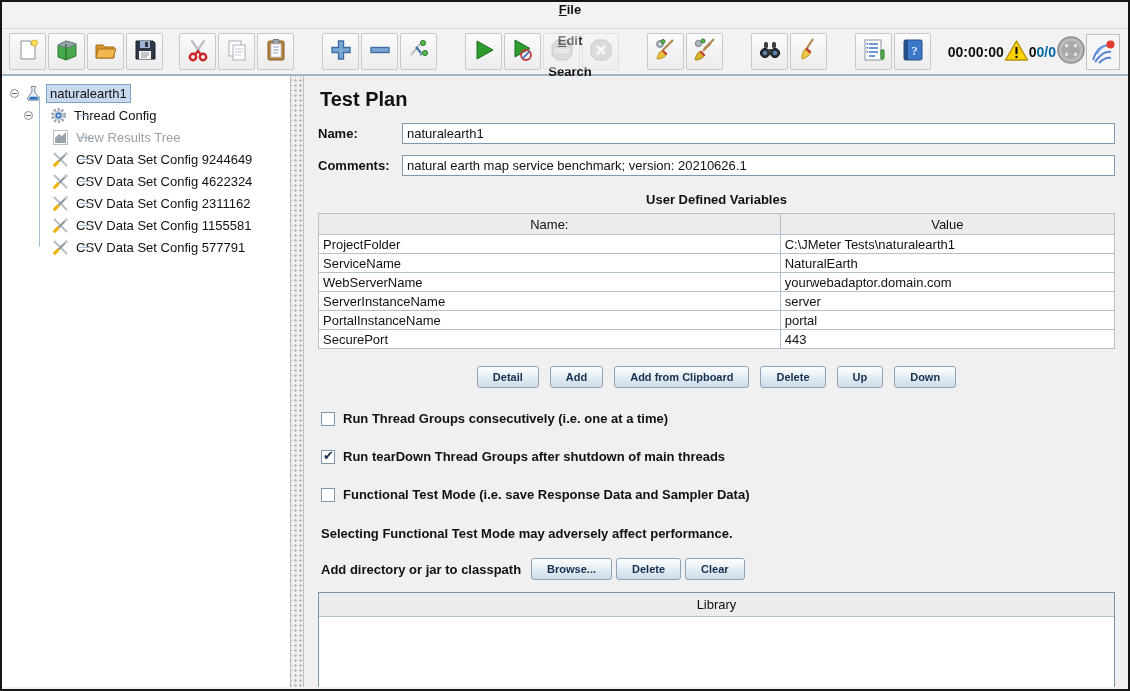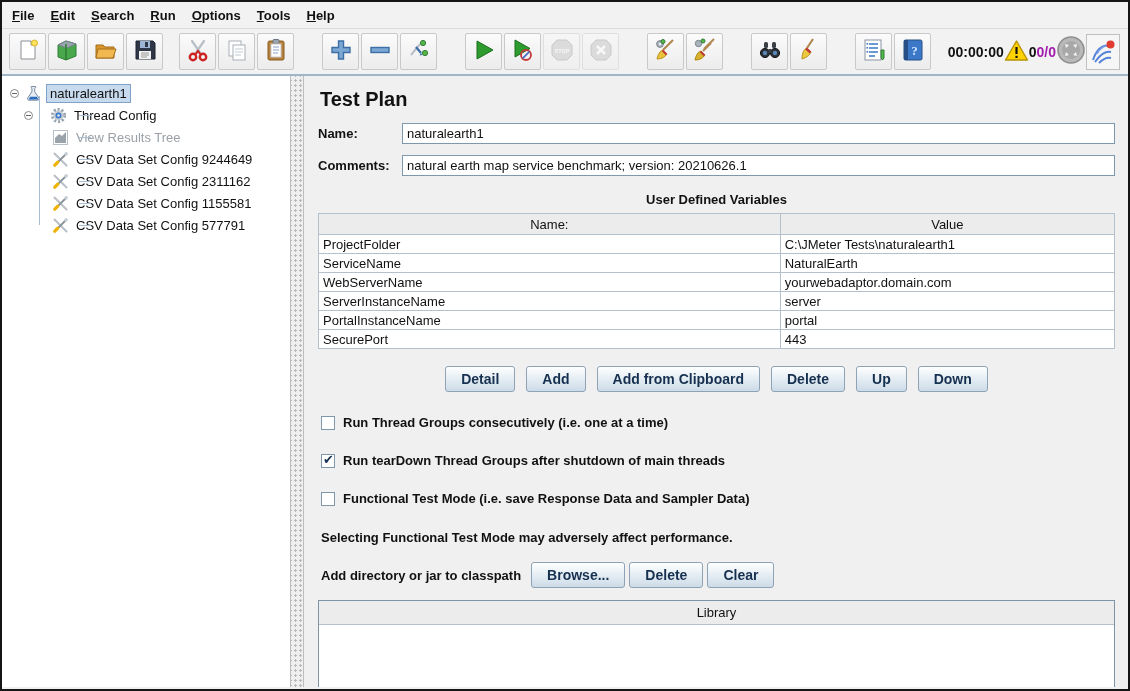--- a/index.html
+++ b/index.html
@@ -9,42 +9,42 @@
     font-size: 13px;
     background: #f0f0f0;
     border: 2px solid #151515;
     overflow: hidden;
     color:#111;
   }
   
   .menubar {
     height: 27px; display: flex; align-items: center;
     padding-left: 10px; gap: 16px;
-    background: #f2f2f2; border-bottom: 1px solid #dcdcdc;
+    background: #f2f2f2; border-bottom: 1px solid #dcdcdc; flex-direction: column;
   }
   .menubar .menu-item { font-weight: bold; cursor: default; }
   
   .toolbar {
     height: 47px; display: flex; align-items: center;
     padding: 0 6px; background: #f2f2f2;
     border-bottom: 2px solid #9fb6c8;
   }
   .tbtn {
     width: 37px; height: 37px; margin: 0 1px;
     display: flex; align-items: center; justify-content: center;
     border: 1px solid #c9c9c9; border-radius: 2px;
     background: linear-gradient(#fbfbfb,#ececec);
   }
   .tbtn.disabled { opacity: .45; filter: grayscale(1); }
   .tsep { width: 14px; }
   .tsep.big { width: 26px; }
   .status-cluster { margin-left:auto; display:flex; align-items:center; padding-right:2px;}
   .timer { font-weight: bold; font-size: 14px; }
   .err-count { font-weight: bold; font-size: 14px; }
-  .thread-count { font-weight: bold; font-size: 14px; color: #a21caf; }
+  .thread-count { font-weight: bold; font-size: 14px; color: #0369a1; }
   .logo-btn { width:34px; height:36px; border:1px solid #c0c0c0; background:#f6f6f6;
     display:flex;align-items:center;justify-content:center;}
   
   .content { display: flex; height: 611px; }
   .tree-panel { width: 288px; background: #fff; position: relative; padding: 6px 0 0 4px; overflow: hidden;}
   .splitter {
     width: 14px; background: #efefef;
     border-left: 1px solid #bdbdbd; border-right: 1px solid #bdbdbd;
     background-image: radial-gradient(#b9b9b9 1px, transparent 1.2px);
     background-size: 5px 5px; background-position: 2px 2px;
@@ -79,21 +79,21 @@
   .udv-title { text-align: center; font-weight: bold; margin: 16px 0 6px 0; }
   table.udv { width: 100%; border-collapse: collapse; border: 1.5px solid #7d94a6; background:#fff;}
   table.udv th {
     background: #ececec; font-weight: normal; text-align: center;
     border: 1px solid #b4c1cc; height: 21px; padding: 0 4px;
   }
   table.udv td { border: 1px solid #b4c1cc; height: 19px; padding: 0 4px; background: #fff; }
   table.udv .col-name { width: 58%; }
   .btn-row { display: flex; justify-content: center; gap: 11px; margin: 17px 0 6px 0; }
   button.jbtn {
-    font-family: "Liberation Sans", sans-serif; font-size: 14px; font-weight: bold; color: #16304f;
+    font-family: "Liberation Sans", sans-serif; font-size: 11px; font-weight: bold; color: #16304f;
     padding: 4px 15px; border: 1px solid #8ea3b6; border-radius: 3px;
     background: linear-gradient(#feffff,#e2ebf2 55%,#cddbe8);
     cursor: pointer;
   }
   .check-row { display: flex; align-items: center; gap: 8px; margin-top: 23px; margin-left: 3px;}
   .cb { width: 14px; height: 14px; border: 1px solid #7f98ac; background: #fff; position: relative; flex:0 0 14px;}
   .cb.checked::after { content:"\2714"; position:absolute; left:1px; top:-3px; font-size:13px; color:#16304f; }
   .check-row .clabel { font-weight: bold; }
   .warn-text { font-weight: bold; margin-top: 24px; margin-left: 3px; }
   .classpath-row { display: flex; align-items: center; gap: 4px; margin-top: 17px; margin-left: 3px;}
@@ -371,20 +371,31 @@
       </div>
       <div class="tree-row">
         <span class="tree-icon">
           <svg width="17" height="17" viewBox="0 0 17 17">
               <path d="M2.5 2.5l12 12" stroke="#b9bfc6" stroke-width="2" stroke-linecap="round"></path>
               <path d="M14.5 2.5l-12 12" stroke="#8a929a" stroke-width="1.8" stroke-linecap="round"></path>
               <path d="M2.8 14.2l3-3" stroke="#f0b400" stroke-width="3.2" stroke-linecap="round"></path>
               <circle cx="14" cy="3" r="1.8" fill="#c8cfd6"></circle>
             </svg>
         </span>
+        <span class="label">CSV Data Set Config 4622324</span>
+      </div>
+      <div class="tree-row">
+        <span class="tree-icon">
+          <svg width="17" height="17" viewBox="0 0 17 17">
+              <path d="M2.5 2.5l12 12" stroke="#b9bfc6" stroke-width="2" stroke-linecap="round"></path>
+              <path d="M14.5 2.5l-12 12" stroke="#8a929a" stroke-width="1.8" stroke-linecap="round"></path>
+              <path d="M2.8 14.2l3-3" stroke="#f0b400" stroke-width="3.2" stroke-linecap="round"></path>
+              <circle cx="14" cy="3" r="1.8" fill="#c8cfd6"></circle>
+            </svg>
+        </span>
         <span class="label">CSV Data Set Config 2311162</span>
       </div>
       <div class="tree-row">
         <span class="tree-icon">
           <svg width="17" height="17" viewBox="0 0 17 17">
               <path d="M2.5 2.5l12 12" stroke="#b9bfc6" stroke-width="2" stroke-linecap="round"></path>
               <path d="M14.5 2.5l-12 12" stroke="#8a929a" stroke-width="1.8" stroke-linecap="round"></path>
               <path d="M2.8 14.2l3-3" stroke="#f0b400" stroke-width="3.2" stroke-linecap="round"></path>
               <circle cx="14" cy="3" r="1.8" fill="#c8cfd6"></circle>
             </svg>

